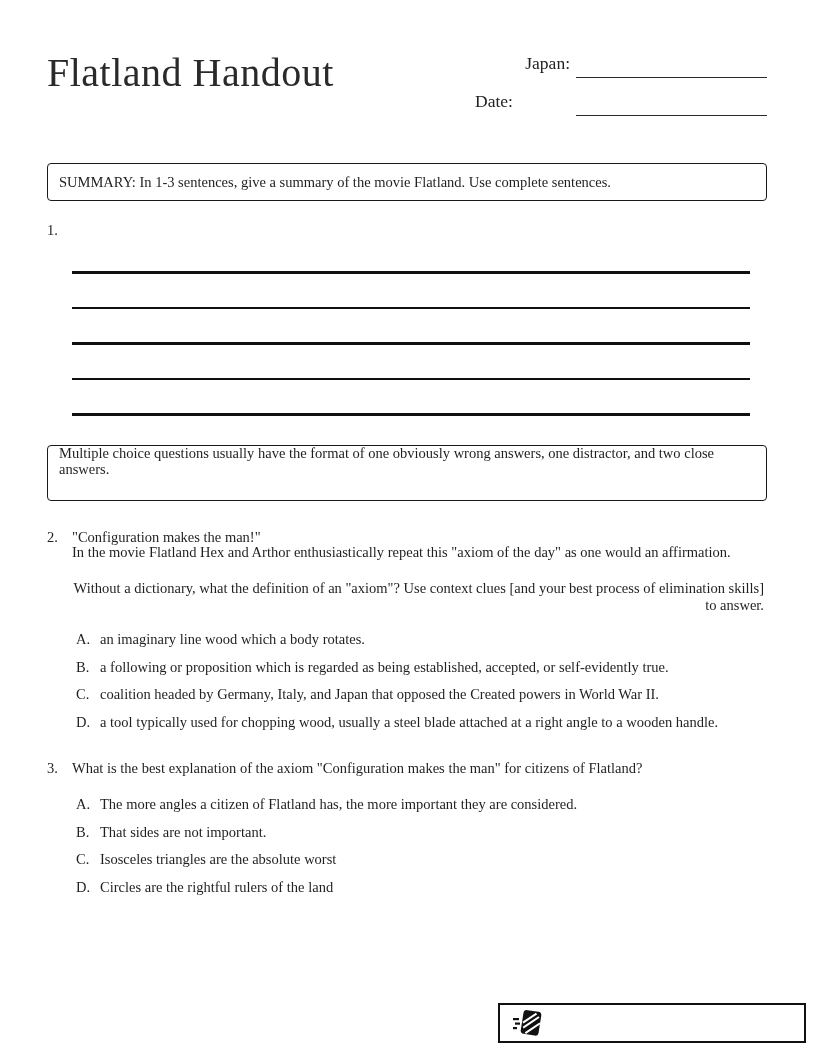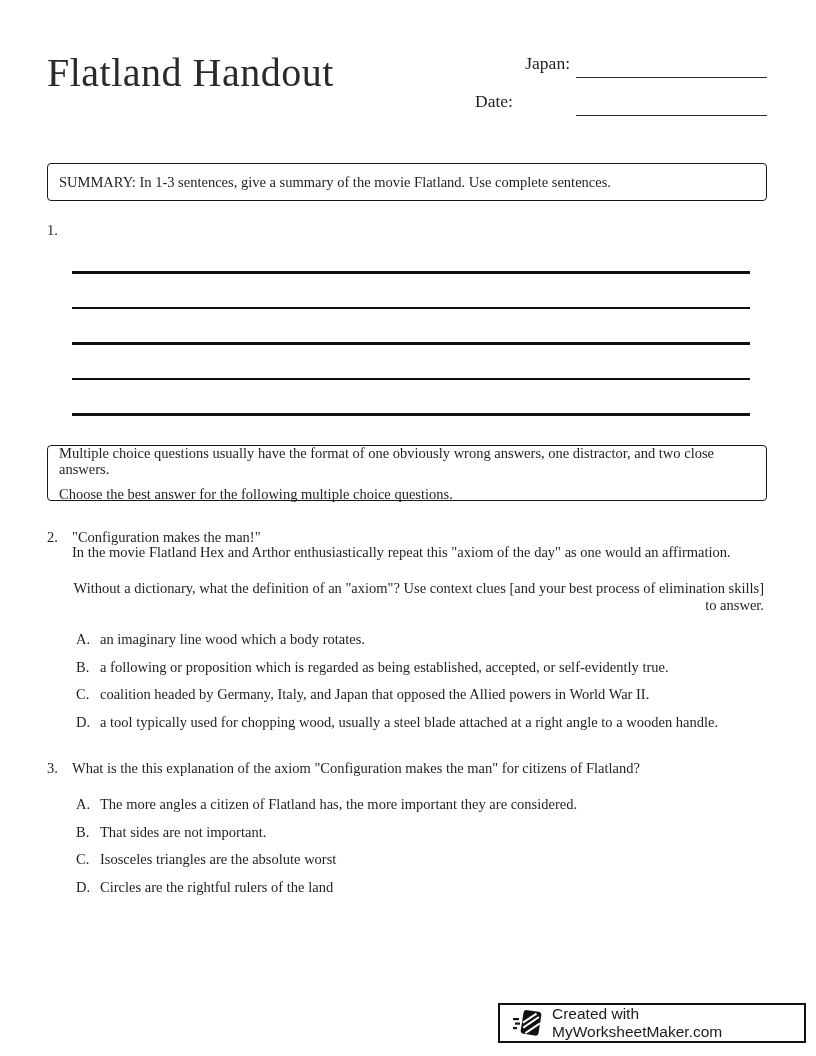--- a/index.html
+++ b/index.html
@@ -64,52 +64,51 @@
 
 <div class="abs q1-number">1.</div>
 <div class="abs write-line" style="top:271px"></div>
 <div class="abs write-line" style="top:306.5px"></div>
 <div class="abs write-line" style="top:342px"></div>
 <div class="abs write-line" style="top:377.5px"></div>
 <div class="abs write-line" style="top:413px"></div>
 
 <div class="abs inst-box mc-box">
   <div>Multiple choice questions usually have the format of one obviously wrong answers, one distractor, and two close answers.</div>
-  <div>Choose the best answer for the following multiple choice questions.</div>
 </div>
 
 <div class="abs q-row q2-row">
   <span class="q-num">2.</span>
   <span class="q-text">"Configuration makes the man!"</span>
 </div>
 <div class="abs q-para q2-para1">In the movie Flatland Hex and Arthor enthusiastically repeat this "axiom of the day" as one would an affirmation.</div>
 <div class="abs q-para q2-para2">Without a dictionary, what the definition of an "axiom"? Use context clues [and your best process of elimination skills] to answer.</div>
 
 <div class="abs options q2-options">
   <div class="opt">
     <span class="opt-letter">A.</span>
     <span class="opt-text">an imaginary line wood which a body rotates.</span>
   </div>
   <div class="opt">
     <span class="opt-letter">B.</span>
     <span class="opt-text">a following or proposition which is regarded as being established, accepted, or self-evidently true.</span>
   </div>
   <div class="opt">
     <span class="opt-letter">C.</span>
-    <span class="opt-text">coalition headed by Germany, Italy, and Japan that opposed the Allied powers in World War II.</span>
+    <span class="opt-text">coalition headed by Germany, Italy, and Japan that opposed the Created powers in World War II.</span>
   </div>
   <div class="opt">
     <span class="opt-letter">D.</span>
     <span class="opt-text">a tool typically used for chopping wood, usually a steel blade attached at a right angle to a wooden handle.</span>
   </div>
 </div>
 
 <div class="abs q-row q3-row">
   <span class="q-num">3.</span>
-  <span class="q-text">What is the this explanation of the axiom "Configuration makes the man" for citizens of Flatland?</span>
+  <span class="q-text">What is the best explanation of the axiom "Configuration makes the man" for citizens of Flatland?</span>
 </div>
 
 <div class="abs options q3-options">
   <div class="opt">
     <span class="opt-letter">A.</span>
     <span class="opt-text">The more angles a citizen of Flatland has, the more important they are considered.</span>
   </div>
   <div class="opt">
     <span class="opt-letter">B.</span>
     <span class="opt-text">That sides are not important.</span>
@@ -127,14 +126,13 @@
 <div class="abs footer-box">
   <svg class="footer-logo" viewBox="0 0 30 32">
     <rect x="0" y="11" width="6" height="2.2" fill="#111"></rect>
     <rect x="2" y="15.5" width="5" height="2.2" fill="#111"></rect>
     <rect x="0" y="20" width="4" height="2.2" fill="#111"></rect>
     <g transform="rotate(9 19 16)">
       <rect x="9" y="4" width="18" height="24" rx="3.5" fill="#111"></rect>
       <path d="M10 17 L22 6 M11 22 L25 9 M14 27 L27 15" stroke="#ffffff" stroke-width="2" fill="none"></path>
     </g>
   </svg>
-  <span>Created with MyWorksheetMaker.com</span>
 </div>
 
 </body></html>

